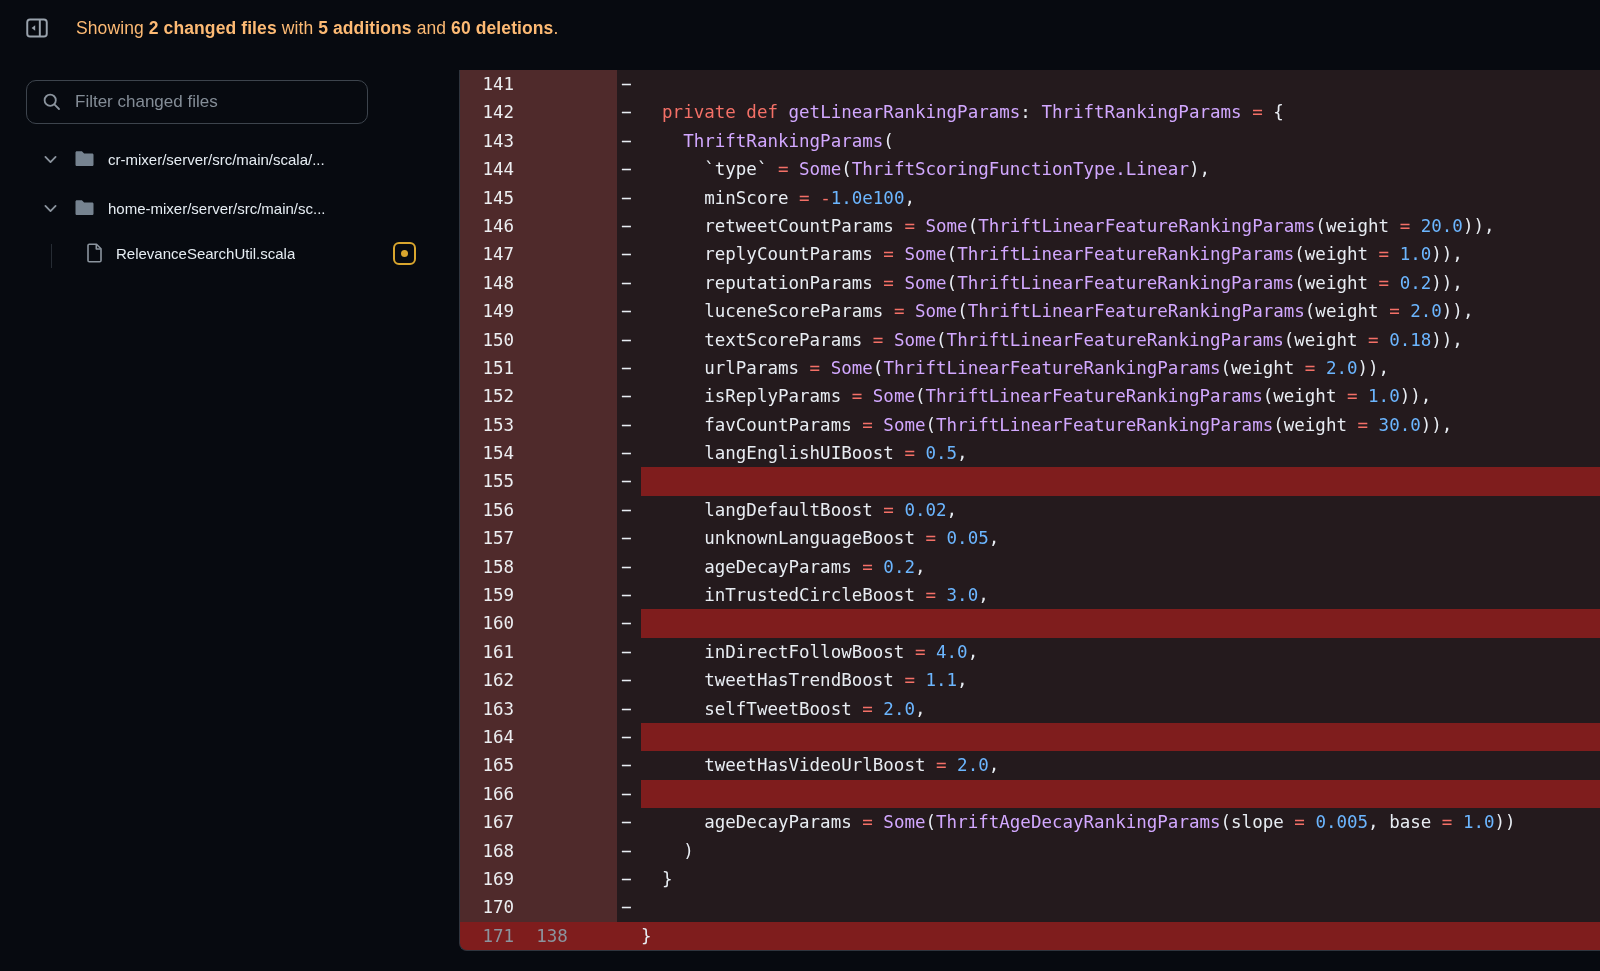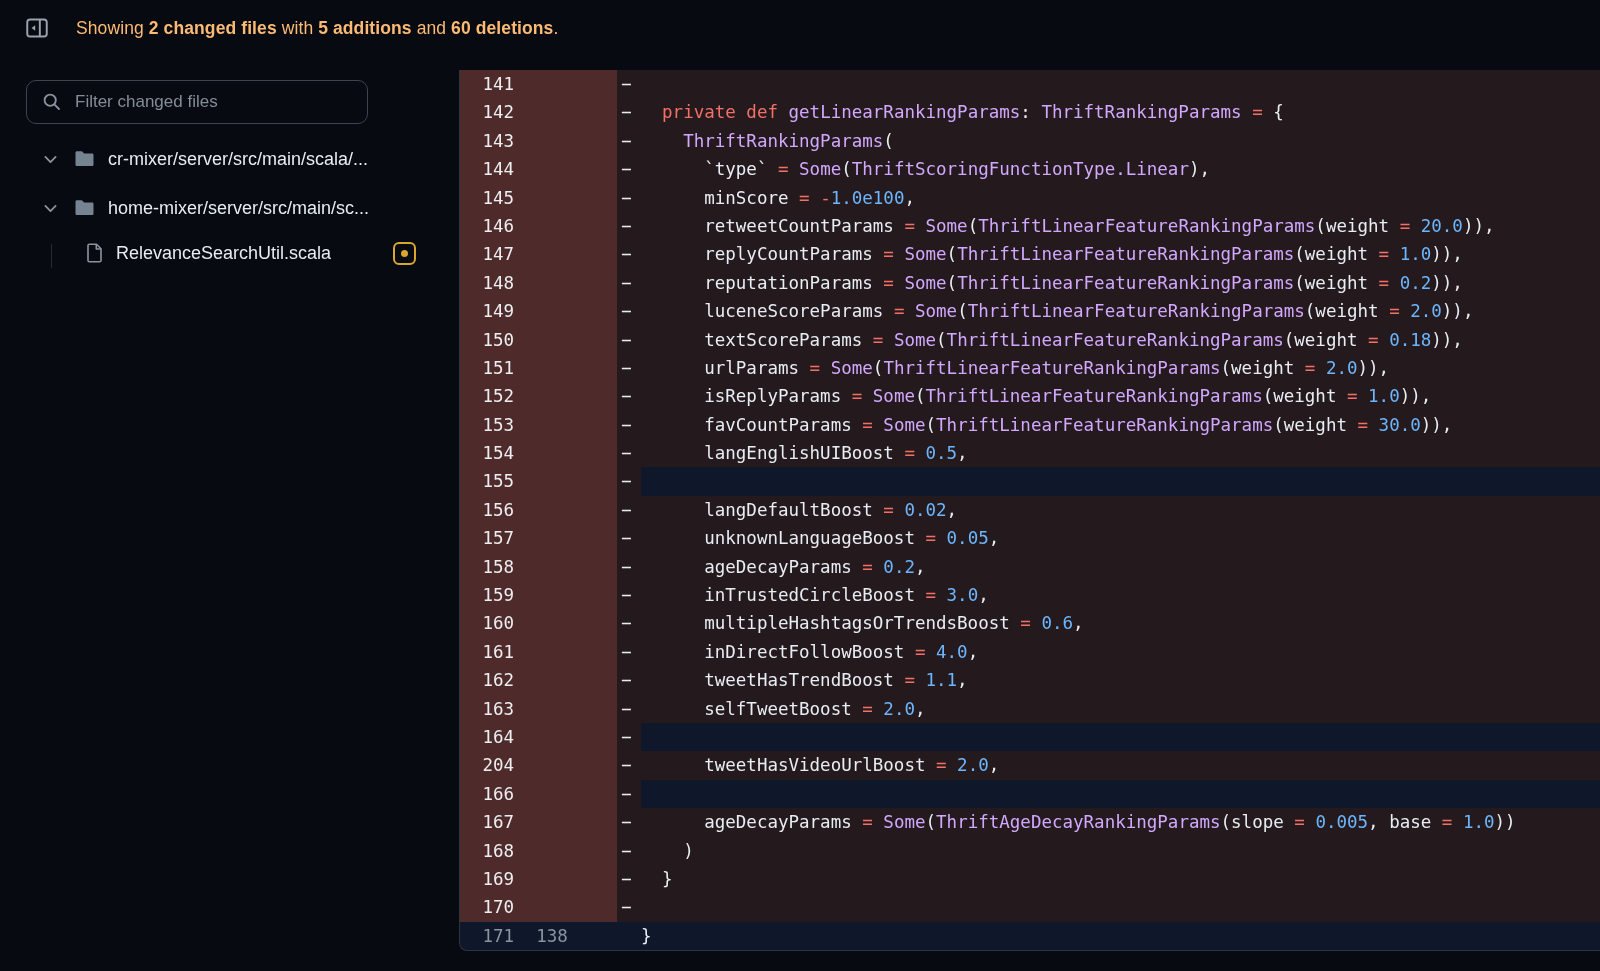--- a/index.html
+++ b/index.html
@@ -24,31 +24,31 @@
   .filterbox .mag{margin-left:15px;flex:0 0 auto;color:#8b949e;display:flex;}
   .filterbox input{flex:1;border:none;outline:none;background:transparent;margin-left:11px;margin-right:10px;
     font-size:17px;color:#e6edf3;font-family:inherit;}
   .filterbox input::placeholder{color:#848d97;}
 
   .tree{margin-left:26px;width:390px;}
   .trow{display:flex;align-items:center;cursor:pointer;}
   .folder-row{height:28px;margin-top:21px;}
   .folder-row .chev{margin-left:16px;color:#8b949e;display:flex;flex:0 0 auto;}
   .folder-row .fico{margin-left:15px;color:#768390;display:flex;flex:0 0 auto;}
-  .tlabel{margin-left:13px;font-size:18px;color:#e6edf3;white-space:nowrap;overflow:hidden;}
+  .tlabel{margin-left:13px;font-size:15px;color:#e6edf3;white-space:nowrap;overflow:hidden;}
   .children{position:relative;}
   .children:before{content:"";position:absolute;left:25px;top:6px;bottom:0;width:1px;background:#262c34;}
   .file-row{height:30px;margin-top:16px;}
   .file-row .dico{margin-left:60px;color:#8b949e;display:flex;flex:0 0 auto;}
   .badge-mod{margin-left:auto;margin-right:0;width:23px;height:23px;border:2px solid #d9a62e;border-radius:6px;
     display:flex;align-items:center;justify-content:center;flex:0 0 auto;}
   .badge-mod i{width:7px;height:7px;border-radius:50%;background:#d9a62e;display:block;}
 
   
-  .panel{margin-top:14px;background:#0f172a;border:1px solid #2f353e;border-top:none;border-right:none;
+  .panel{margin-top:14px;background:#7f1d1d;border:1px solid #2f353e;border-top:none;border-right:none;
     border-radius:0 0 0 8px;overflow:hidden;}
   .row{display:flex;height:28.4px;line-height:28.4px;
     font-family:"DejaVu Sans Mono","Liberation Mono",monospace;font-size:17.5px;white-space:pre;}
   .g{flex:0 0 157px;display:flex;}
   .on{width:58px;text-align:right;padding-right:4px;}
   .nn{width:70px;text-align:center;padding-right:2px;}
   .sign{flex:0 0 24px;padding-left:4px;color:#e8edf3;}
   .codeln{flex:1;min-width:0;overflow:hidden;}
   .row.del .g{background:#4f2a2b;color:#eceef1;}
   .row.del .sign,.row.del .codeln{background:#241a1d;}
@@ -142,26 +142,26 @@
         <div class="row del"><span class="g"><span class="on">150</span><span class="nn"></span></span><span class="sign">−</span><span class="codeln"><span class="t-p">      textScoreParams </span><span class="t-k">=</span><span class="t-p"> </span><span class="t-e">Some</span><span class="t-p">(</span><span class="t-e">ThriftLinearFeatureRankingParams</span><span class="t-p">(weight </span><span class="t-k">=</span><span class="t-p"> </span><span class="t-c">0.18</span><span class="t-p">)),</span></span></div>
         <div class="row del"><span class="g"><span class="on">151</span><span class="nn"></span></span><span class="sign">−</span><span class="codeln"><span class="t-p">      urlParams </span><span class="t-k">=</span><span class="t-p"> </span><span class="t-e">Some</span><span class="t-p">(</span><span class="t-e">ThriftLinearFeatureRankingParams</span><span class="t-p">(weight </span><span class="t-k">=</span><span class="t-p"> </span><span class="t-c">2.0</span><span class="t-p">)),</span></span></div>
         <div class="row del"><span class="g"><span class="on">152</span><span class="nn"></span></span><span class="sign">−</span><span class="codeln"><span class="t-p">      isReplyParams </span><span class="t-k">=</span><span class="t-p"> </span><span class="t-e">Some</span><span class="t-p">(</span><span class="t-e">ThriftLinearFeatureRankingParams</span><span class="t-p">(weight </span><span class="t-k">=</span><span class="t-p"> </span><span class="t-c">1.0</span><span class="t-p">)),</span></span></div>
         <div class="row del"><span class="g"><span class="on">153</span><span class="nn"></span></span><span class="sign">−</span><span class="codeln"><span class="t-p">      favCountParams </span><span class="t-k">=</span><span class="t-p"> </span><span class="t-e">Some</span><span class="t-p">(</span><span class="t-e">ThriftLinearFeatureRankingParams</span><span class="t-p">(weight </span><span class="t-k">=</span><span class="t-p"> </span><span class="t-c">30.0</span><span class="t-p">)),</span></span></div>
         <div class="row del"><span class="g"><span class="on">154</span><span class="nn"></span></span><span class="sign">−</span><span class="codeln"><span class="t-p">      langEnglishUIBoost </span><span class="t-k">=</span><span class="t-p"> </span><span class="t-c">0.5</span><span class="t-p">,</span></span></div>
         <div class="row del"><span class="g"><span class="on">155</span><span class="nn"></span></span><span class="sign">−</span></div>
         <div class="row del"><span class="g"><span class="on">156</span><span class="nn"></span></span><span class="sign">−</span><span class="codeln"><span class="t-p">      langDefaultBoost </span><span class="t-k">=</span><span class="t-p"> </span><span class="t-c">0.02</span><span class="t-p">,</span></span></div>
         <div class="row del"><span class="g"><span class="on">157</span><span class="nn"></span></span><span class="sign">−</span><span class="codeln"><span class="t-p">      unknownLanguageBoost </span><span class="t-k">=</span><span class="t-p"> </span><span class="t-c">0.05</span><span class="t-p">,</span></span></div>
         <div class="row del"><span class="g"><span class="on">158</span><span class="nn"></span></span><span class="sign">−</span><span class="codeln"><span class="t-p">      ageDecayParams </span><span class="t-k">=</span><span class="t-p"> </span><span class="t-c">0.2</span><span class="t-p">,</span></span></div>
         <div class="row del"><span class="g"><span class="on">159</span><span class="nn"></span></span><span class="sign">−</span><span class="codeln"><span class="t-p">      inTrustedCircleBoost </span><span class="t-k">=</span><span class="t-p"> </span><span class="t-c">3.0</span><span class="t-p">,</span></span></div>
-        <div class="row del"><span class="g"><span class="on">160</span><span class="nn"></span></span><span class="sign">−</span><span class="codeln"><span class="t-p">      multipleHashtagsOrTrendsBoost </span><span class="t-k">=</span><span class="t-p"> </span><span class="t-c">0.6</span><span class="t-p">,</span></span></div>
+        <div class="row del"><span class="g"><span class="on">160</span><span class="nn"></span></span><span class="sign">−</span></div>
         <div class="row del"><span class="g"><span class="on">161</span><span class="nn"></span></span><span class="sign">−</span><span class="codeln"><span class="t-p">      inDirectFollowBoost </span><span class="t-k">=</span><span class="t-p"> </span><span class="t-c">4.0</span><span class="t-p">,</span></span></div>
         <div class="row del"><span class="g"><span class="on">162</span><span class="nn"></span></span><span class="sign">−</span><span class="codeln"><span class="t-p">      tweetHasTrendBoost </span><span class="t-k">=</span><span class="t-p"> </span><span class="t-c">1.1</span><span class="t-p">,</span></span></div>
         <div class="row del"><span class="g"><span class="on">163</span><span class="nn"></span></span><span class="sign">−</span><span class="codeln"><span class="t-p">      selfTweetBoost </span><span class="t-k">=</span><span class="t-p"> </span><span class="t-c">2.0</span><span class="t-p">,</span></span></div>
         <div class="row del"><span class="g"><span class="on">164</span><span class="nn"></span></span><span class="sign">−</span></div>
-        <div class="row del"><span class="g"><span class="on">204</span><span class="nn"></span></span><span class="sign">−</span><span class="codeln"><span class="t-p">      tweetHasVideoUrlBoost </span><span class="t-k">=</span><span class="t-p"> </span><span class="t-c">2.0</span><span class="t-p">,</span></span></div>
+        <div class="row del"><span class="g"><span class="on">165</span><span class="nn"></span></span><span class="sign">−</span><span class="codeln"><span class="t-p">      tweetHasVideoUrlBoost </span><span class="t-k">=</span><span class="t-p"> </span><span class="t-c">2.0</span><span class="t-p">,</span></span></div>
         <div class="row del"><span class="g"><span class="on">166</span><span class="nn"></span></span><span class="sign">−</span></div>
         <div class="row del"><span class="g"><span class="on">167</span><span class="nn"></span></span><span class="sign">−</span><span class="codeln"><span class="t-p">      ageDecayParams </span><span class="t-k">=</span><span class="t-p"> </span><span class="t-e">Some</span><span class="t-p">(</span><span class="t-e">ThriftAgeDecayRankingParams</span><span class="t-p">(slope </span><span class="t-k">=</span><span class="t-p"> </span><span class="t-c">0.005</span><span class="t-p">, base </span><span class="t-k">=</span><span class="t-p"> </span><span class="t-c">1.0</span><span class="t-p">))</span></span></div>
         <div class="row del"><span class="g"><span class="on">168</span><span class="nn"></span></span><span class="sign">−</span><span class="codeln"><span class="t-p">    )</span></span></div>
         <div class="row del"><span class="g"><span class="on">169</span><span class="nn"></span></span><span class="sign">−</span><span class="codeln"><span class="t-p">  }</span></span></div>
         <div class="row del"><span class="g"><span class="on">170</span><span class="nn"></span></span><span class="sign">−</span><span class="codeln"></span></div>
         <div class="row ctx"><span class="g"><span class="on">171</span><span class="nn">138</span></span><span class="sign"> </span><span class="codeln"><span class="t-p">}</span></span></div>
       </div>
   </main>
 </div>
 

